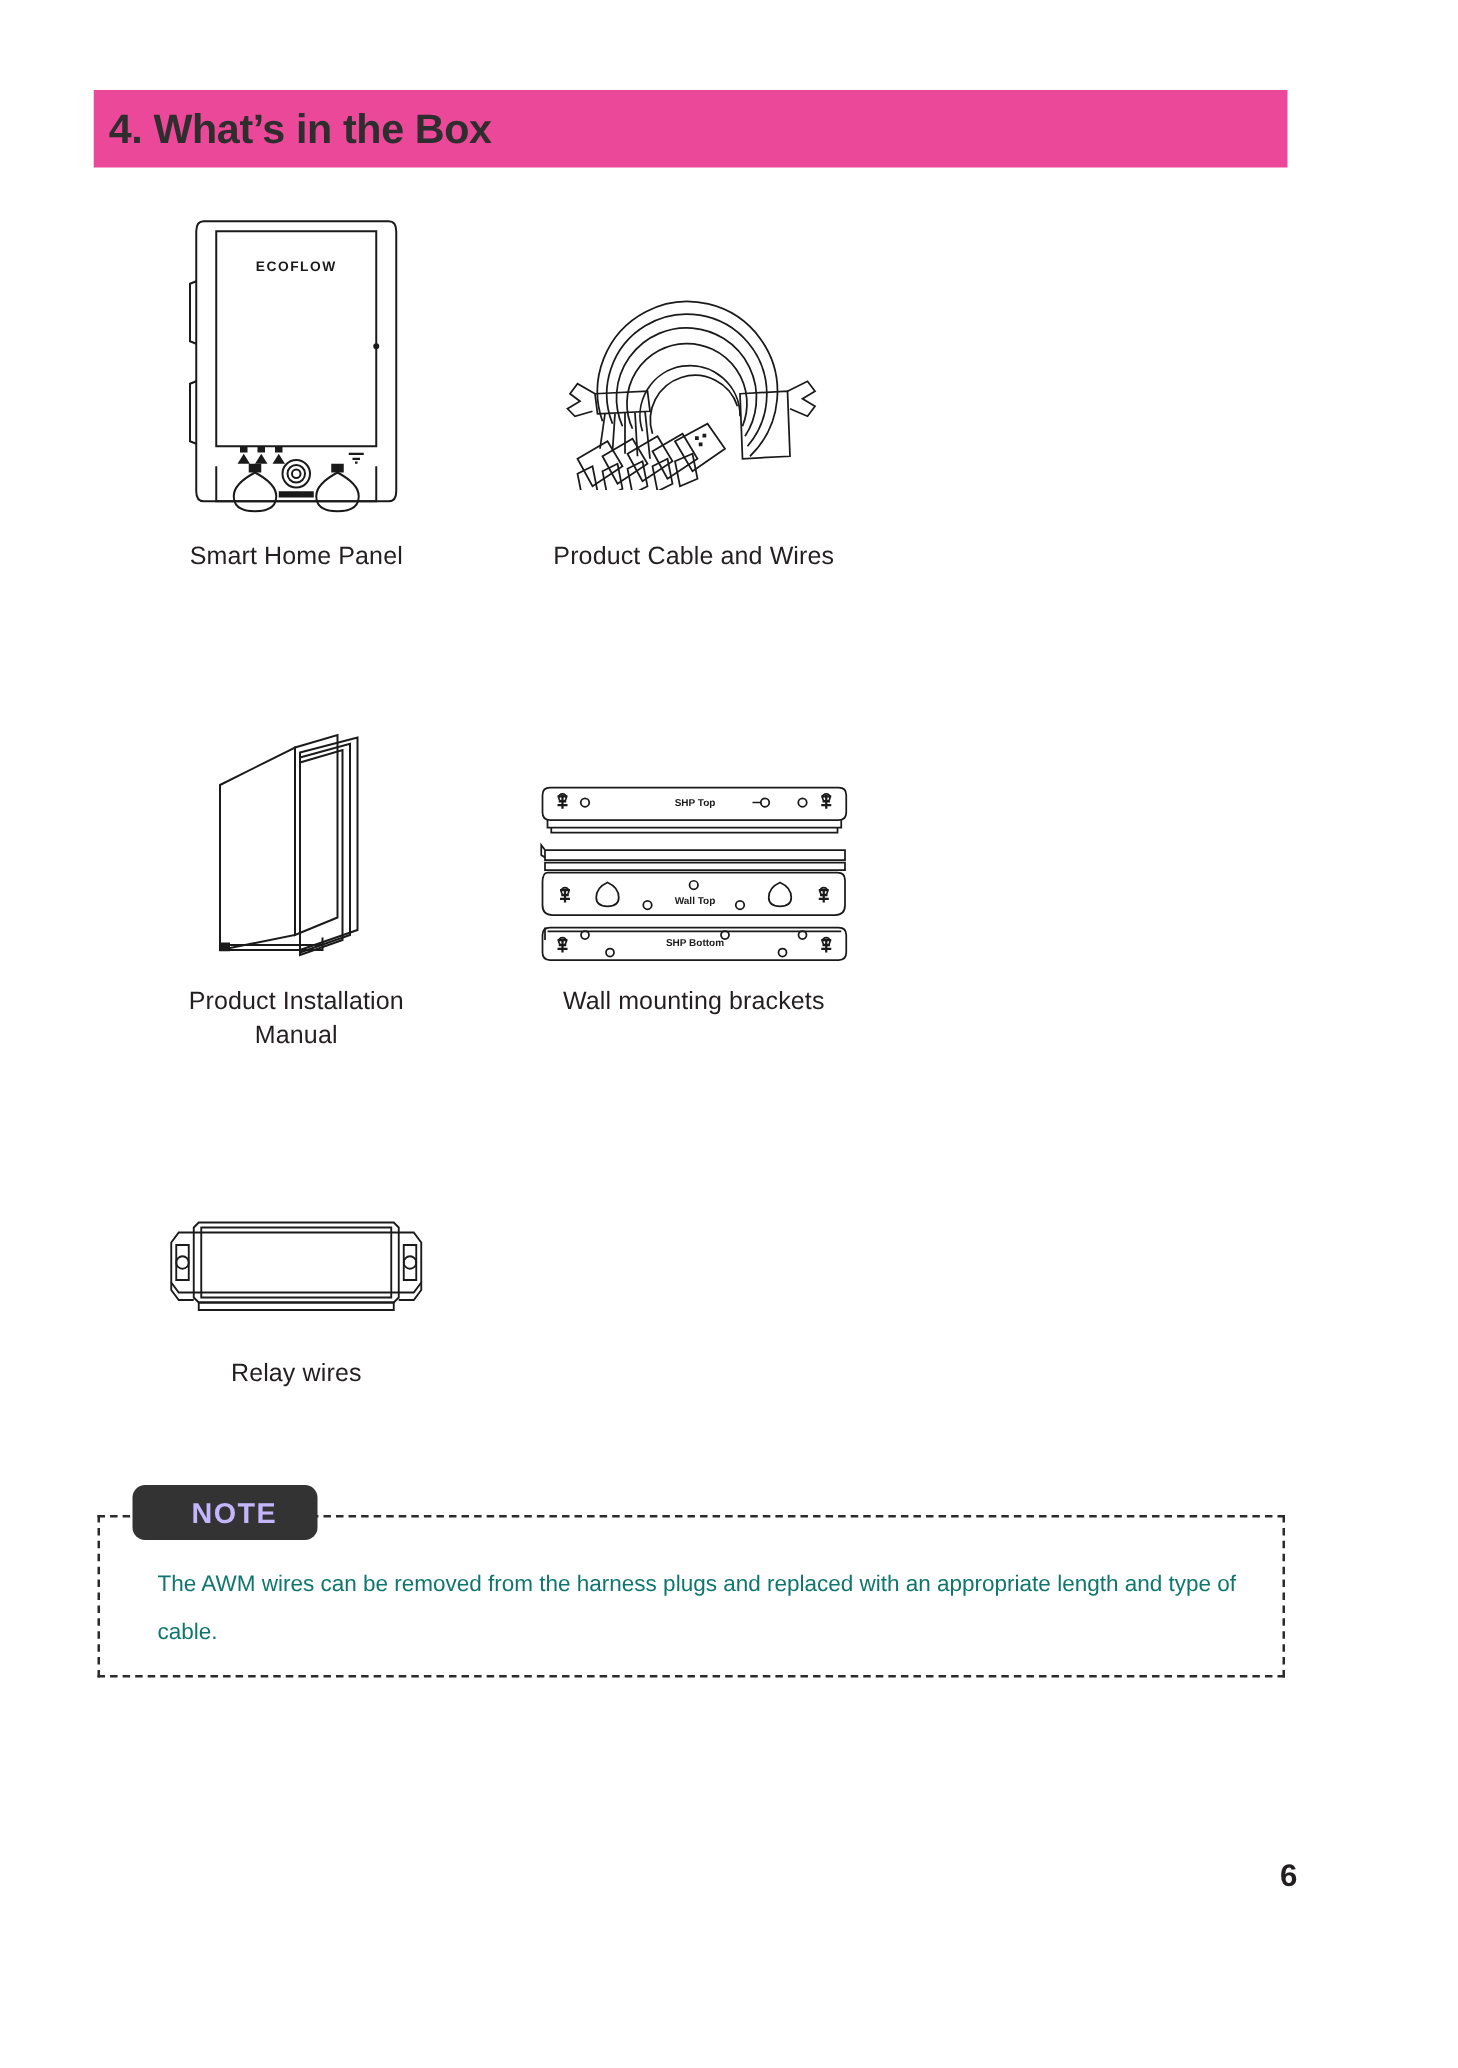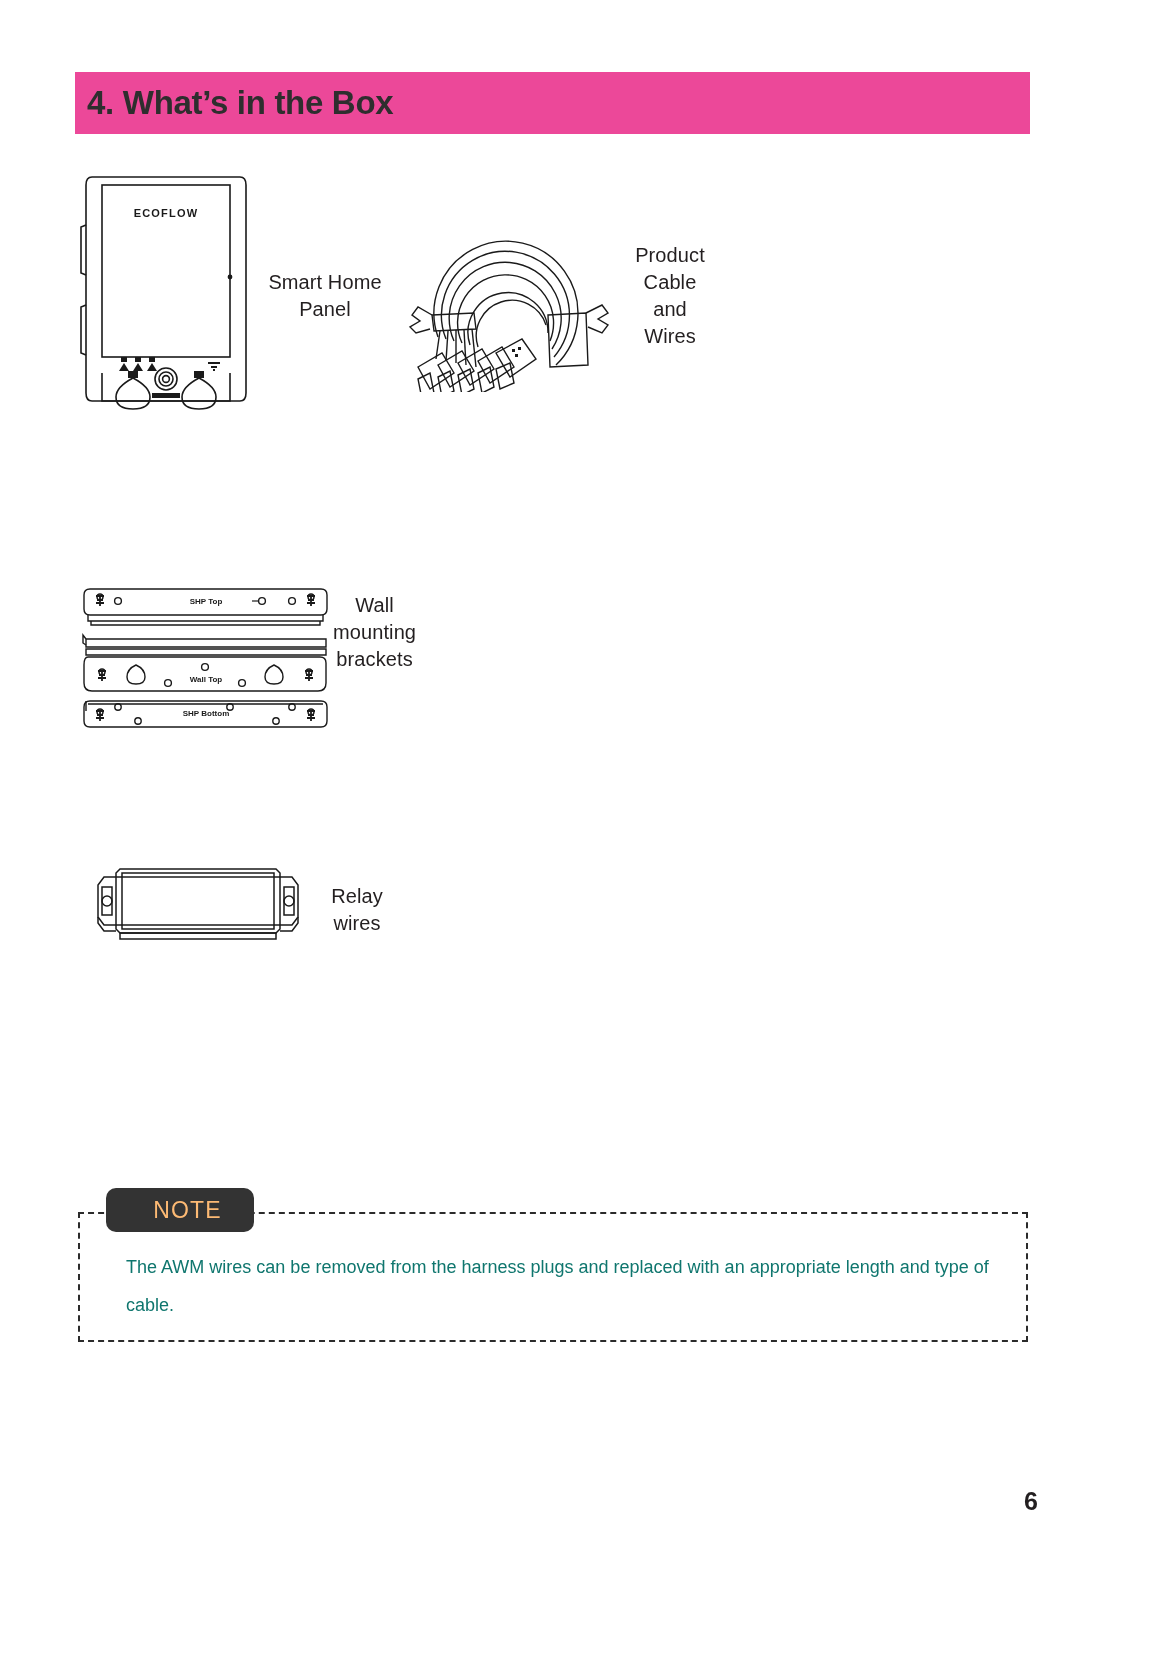--- a/index.html
+++ b/index.html
@@ -48,20 +48,21 @@
     top: 160px;
     width: 955px;
   }
   .row {
     display: flex;
     align-items: flex-start;
   }
   .cell {
     width: 318px;
     display: flex;
+    flex-direction: column;
     align-items: center;
   }
   .art {
     height: 258px;
     display: flex;
     align-items: center;
     justify-content: center;
   }
   .art.short { height: 215px; align-items: flex-end; }
   .art.relay { height: 120px; }
@@ -97,23 +98,23 @@
     top: -24px;
     width: 148px;
     height: 44px;
     background: #333333;
     border-radius: 10px;
     display: flex;
     align-items: center;
     justify-content: center;
   }
   .note-badge span {
-    color: #fdba74;
+    color: #c4b5fd;
     font-size: 23px;
-    font-weight: normal;
+    font-weight: bold;
     letter-spacing: 1.2px;
     margin-left: 15px;
   }
   .note-text {
     font-size: 18px;
     line-height: 38px;
     color: #0f766e;
     margin-left: 20px;
   }
 
@@ -227,20 +228,38 @@
           </svg>
         </div>
         <div class="caption">Product Cable and Wires</div>
       </div>
 
     </div>
 
     <div class="row row2">
 
 
+      <div class="cell">
+        <div class="art short">
+          <svg width="150" height="190" viewBox="0 0 150 190">
+            <g class="ln" stroke-width="1.6">
+              <path d="M78 18 L124 6 L124 160 L78 176 Z"></path>
+              <path d="M78 22 L118 11 L118 164 L78 178 Z"></path>
+              <path d="M78 26 L112 16 L112 168 L78 180 Z"></path>
+              <path d="M74 14 L108 4 L108 150 L74 164 Z"></path>
+              <path d="M14 44 L74 14 L74 164 L14 176 Z"></path>
+              <path d="M14 176 L96 176 L96 166"></path>
+              <path d="M20 172 L96 172"></path>
+              <path d="M14 176 L14 170"></path>
+              <rect x="14" y="170" width="8" height="7" fill="#1a1a1a" stroke="none"></rect>
+            </g>
+          </svg>
+        </div>
+        <div class="caption">Product Installation Manual</div>
+      </div>
 
       <div class="cell">
         <div class="art short">
           <svg width="255" height="150" viewBox="0 0 255 150">
             <g class="ln" stroke-width="1.4">
 
               <path d="M12 6 Q6 6 6 12 L6 26 Q6 32 12 32 L243 32 Q249 32 249 26 L249 12 Q249 6 243 6 Z"></path>
               <path d="M10 32 L10 38 L245 38 L245 32"></path>
               <path d="M13 38 L13 42 L242 42 L242 38"></path>
 

